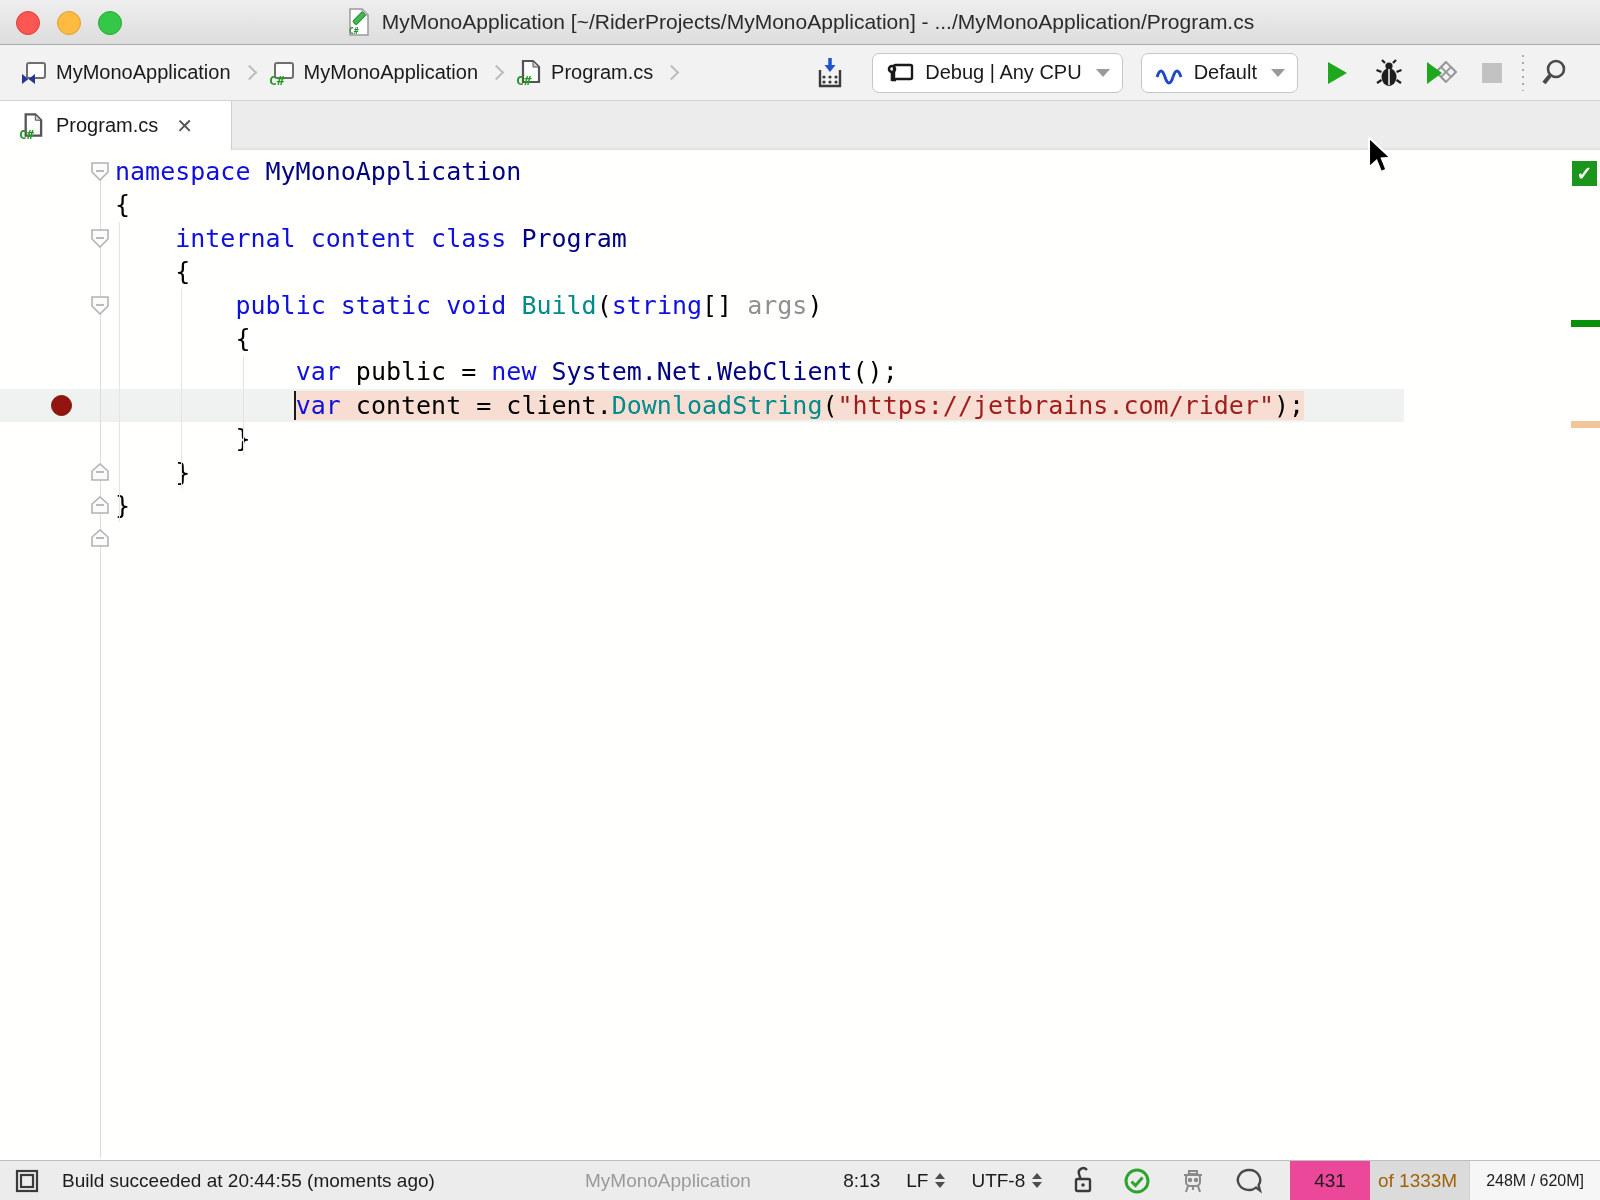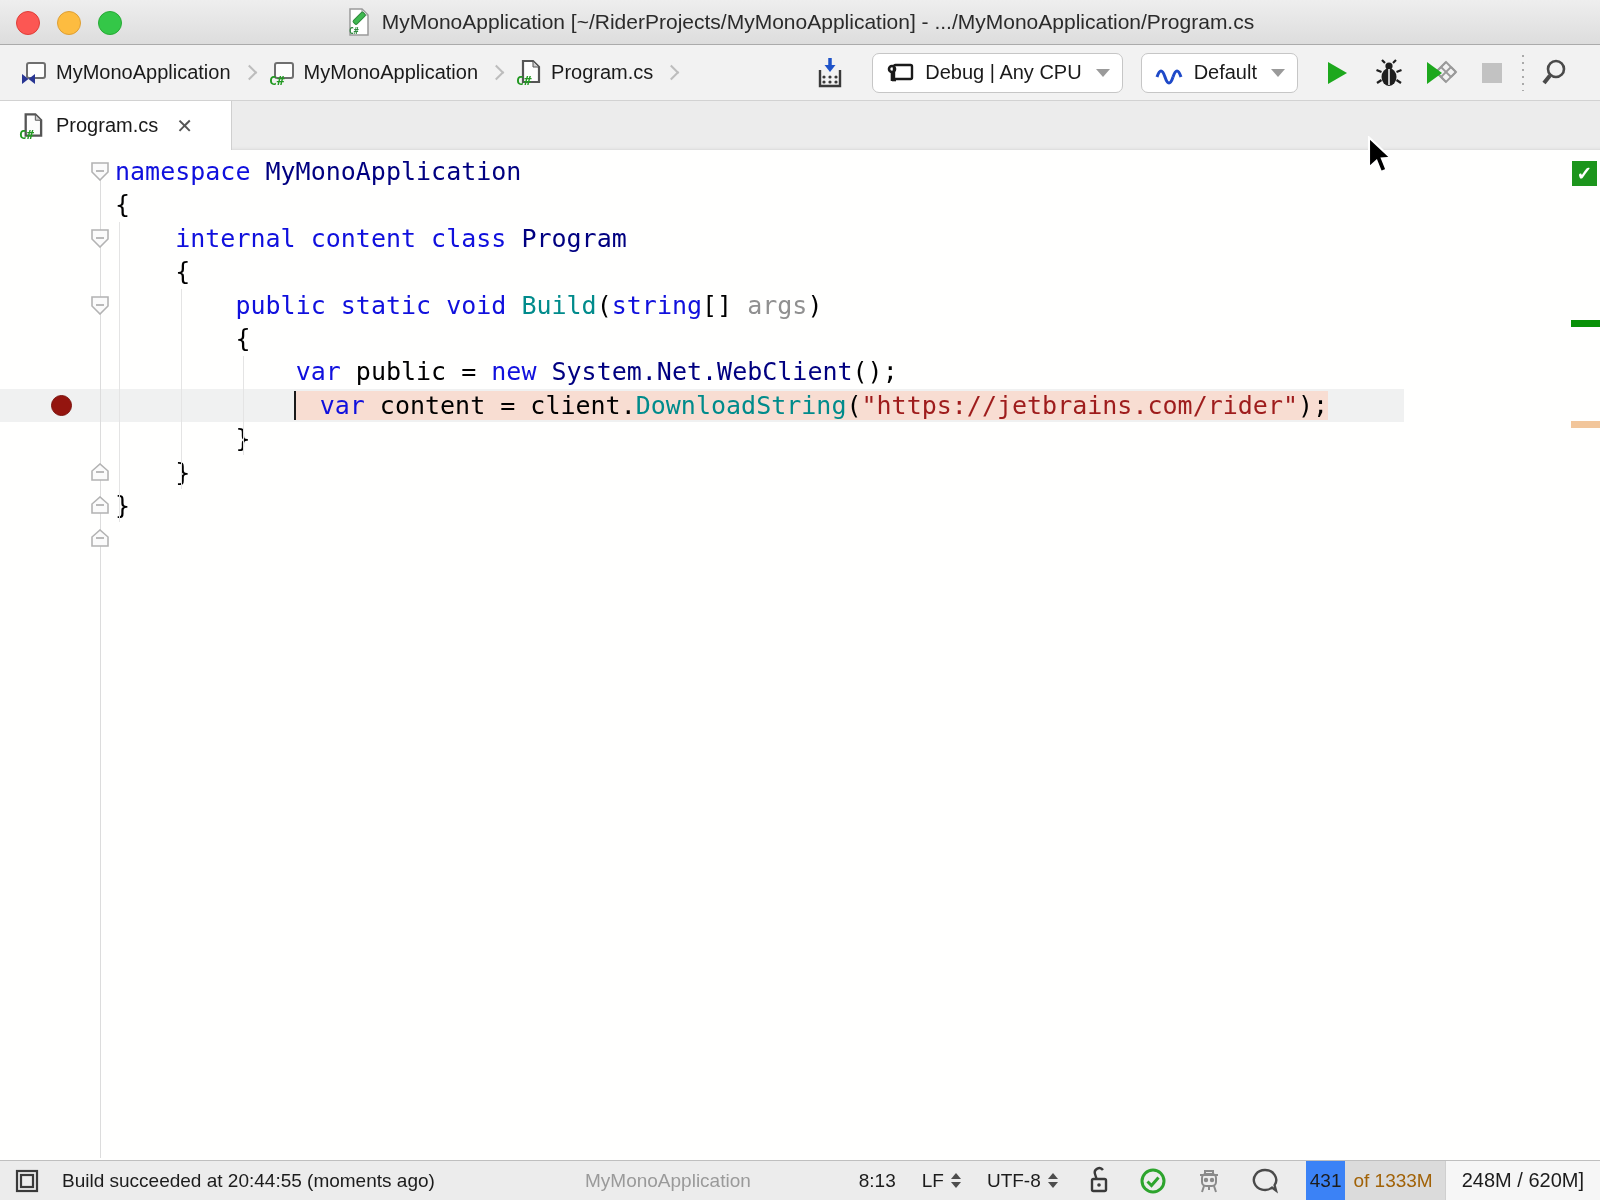--- a/index.html
+++ b/index.html
@@ -39,21 +39,21 @@
     padding-left:18px;box-sizing:border-box;font-size:20px;color:#1a1a1a;}
   .tab-close{font-size:20px;color:#555;margin-left:6px;cursor:pointer;}
   
   .editor{position:absolute;left:0;top:150px;width:1600px;height:1010px;background:#fffffe;overflow:hidden;}
   .fold-line{position:absolute;left:100px;top:18px;width:1px;height:990px;background:#dcdcdc;}
   .indent-guide{position:absolute;width:1px;background:#e4e4e4;}
   .code-lines{position:absolute;left:0;top:5px;width:1404px;}
   .code-line{height:33.4px;line-height:33.4px;white-space:pre;padding-left:115px;
     font-family:"DejaVu Sans Mono",monospace;font-size:25px;}
   .code-line.current{background:#f0f1f1;}
-  .bp-hl{background:var(--bp-line-bg);border-left:2px solid #1a1a1a;margin-left:-2px;padding-left:24px;}
+  .bp-hl{background:var(--bp-line-bg);border-left:2px solid #1a1a1a;margin-left:-2px;}
   .tok-kw{color:var(--kw);} .tok-type{color:var(--type);} .tok-m{color:var(--method);}
   .tok-str{color:var(--str);} .tok-muted{color:var(--muted);} .tok-pl{color:var(--text);}
   .breakpoint-dot{position:absolute;left:51px;width:21px;height:21px;border-radius:50%;
     background:var(--bp);border:1px solid #7c120d;box-sizing:border-box;}
   .fold-marker{position:absolute;left:91px;cursor:pointer;}
   .insp-ok{position:absolute;right:3px;top:11px;width:25px;height:25px;background:#1c951c;
     color:#fff;font-size:19px;font-weight:bold;display:flex;align-items:center;justify-content:center;}
   .stripe{position:absolute;right:0;width:29px;height:7px;}
   .stripe.green{background:#089108;top:170px;}
   .stripe.orange{background:#f2c69b;top:271px;}
@@ -61,24 +61,24 @@
   .statusbar{position:absolute;left:0;top:1160px;width:1600px;height:40px;background:#ececec;
     border-top:1px solid #bfbfbf;display:flex;align-items:center;font-size:19px;color:#1c1c1c;box-sizing:border-box;}
   .sb-left{display:flex;align-items:center;gap:22px;padding-left:14px;flex:0 0 auto;}
   .sb-project{color:#9a9a9a;position:absolute;left:585px;}
   .sb-right{position:absolute;right:0;height:100%;display:flex;align-items:center;}
   .sb-item{display:flex;align-items:center;gap:4px;margin-right:26px;}
   .updown{display:inline-flex;flex-direction:column;gap:3px;margin-left:3px;}
   .tri-up{width:0;height:0;border-left:5px solid transparent;border-right:5px solid transparent;border-bottom:6px solid #4d4d4d;}
   .tri-down{width:0;height:0;border-left:5px solid transparent;border-right:5px solid transparent;border-top:6px solid #4d4d4d;}
   .mem-widget{height:40px;display:flex;align-items:center;background:#dbdbdb;margin-right:0;}
-  .mem-used{height:100%;display:flex;align-items:center;justify-content:center;background:#3b82f6;padding:0 4px;}
+  .mem-used{height:100%;display:flex;align-items:center;justify-content:center;background:#ec4899;padding:0 24px;}
   .mem-of{padding:0 12px 0 8px;color:#a16207;}
   .heap{height:40px;display:flex;align-items:center;justify-content:center;background:#f6f6f6;
-    padding:0 16px;border-left:1px solid #cfcfcf;font-size:20px;}
+    padding:0 16px;border-left:1px solid #cfcfcf;font-size:16px;}
   
   .mouse{position:absolute;left:1366px;top:136px;z-index:99;}
 </style>
 </head>
 <body>
 
 <div class="titlebar">
   <div class="traffic">
     <div class="tl red"></div>
     <div class="tl yellow"></div>

